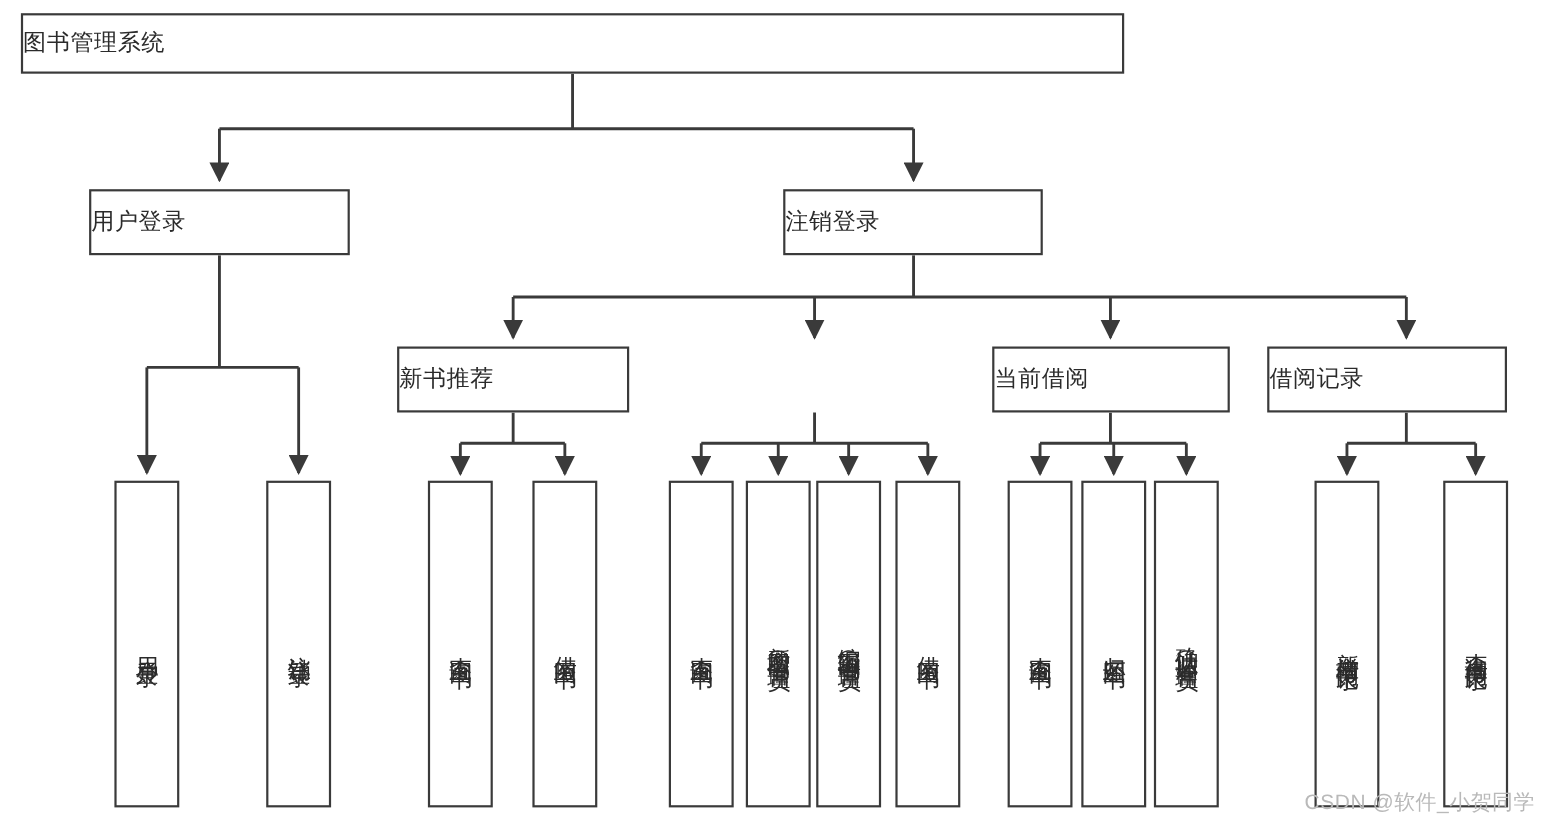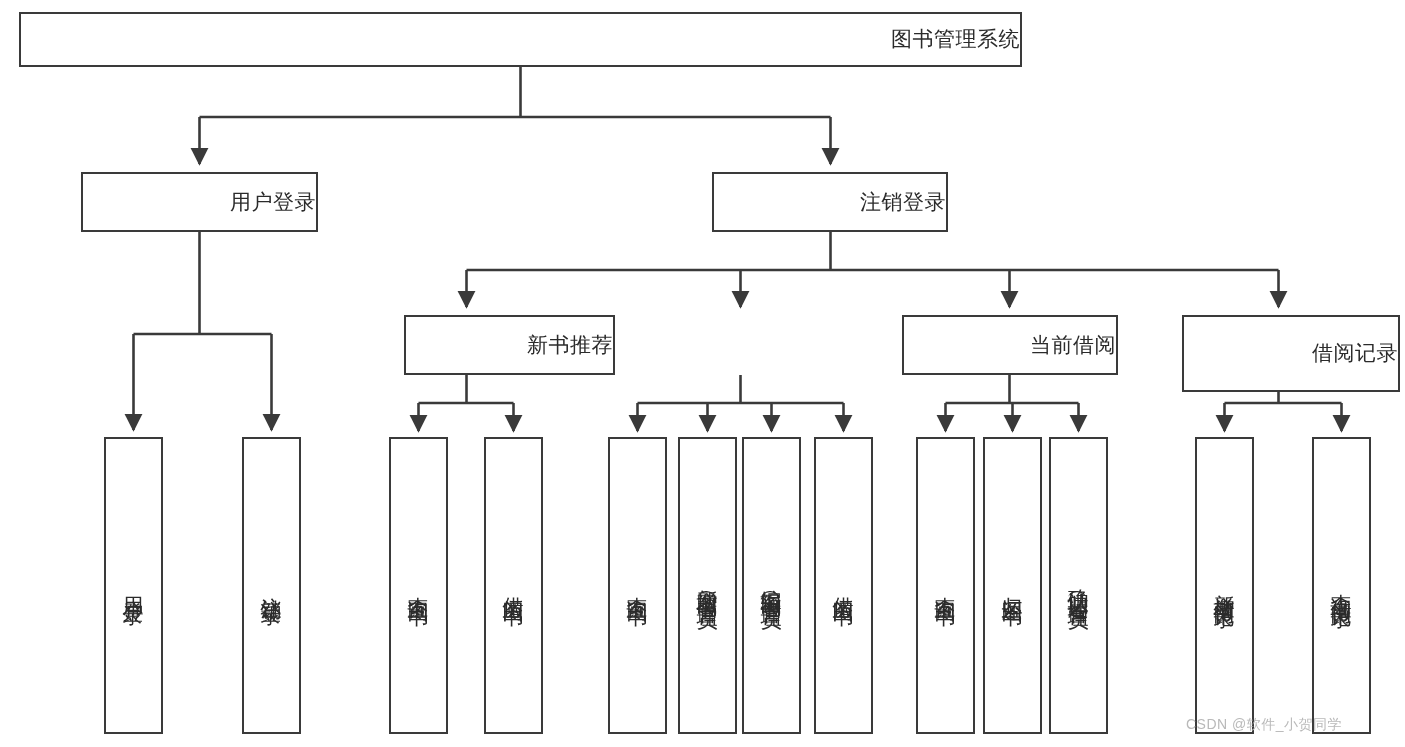--- a/index.html
+++ b/index.html
@@ -25,21 +25,21 @@
     height: 747px;
     pointer-events: none;
   }
   .node {
     position: absolute;
     box-sizing: border-box;
     background: #ffffff;
     border: 2.5px solid #3a3a3a;
     display: flex;
     align-items: center;
-    justify-content: flex-end;
+    justify-content: flex-start;
     color: #2b2b2b;
   }
   .node .lbl {
     display: block;
     text-align: center;
     line-height: 1.18;
     letter-spacing: 0.5px;
   }
   .node.horiz .lbl {
     font-size: 21px;
@@ -53,21 +53,21 @@
     text-orientation: upright;
     font-size: 21px;
     letter-spacing: 3px;
     line-height: 1.0;
     max-height: 100%;
   }
   #watermark {
     position: absolute;
     left: 1186px;
     top: 716px;
-    font-size: 14px;
+    font-size: 19px;
     color: #b9b9b9;
     white-space: nowrap;
     letter-spacing: 0.5px;
   }
 </style>
 </head>
 <body>
 
 <div id="canvas">
 
@@ -126,30 +126,30 @@
   </div>
 
   <div class="node horiz" style="left:81px; top:172px; width:237px; height:60px;">
     <span class="lbl">用户登录</span>
   </div>
 
   <div class="node horiz" style="left:712px; top:172px; width:236px; height:60px;">
     <span class="lbl">注销登录</span>
   </div>
 
-  <div class="node horiz" style="left:361px; top:315px; width:211px; height:60px;margin-left:43px;">
+  <div class="node horiz" style="left:361px; top:315px; width:211px; height:60px;">
     <span class="lbl">新书推荐</span>
   </div>
 
 
-  <div class="node horiz" style="left:902px; top:315px; width:216px; height:60px;padding-left:40px;">
+  <div class="node horiz" style="left:902px; top:315px; width:216px; height:60px;">
     <span class="lbl">当前借阅</span>
   </div>
 
-  <div class="node horiz" style="left:1182px; top:315px; width:218px; height:77px;">
+  <div class="node horiz" style="left:1152px; top:315px; width:218px; height:60px;">
     <span class="lbl">借阅记录</span>
   </div>
 
   <div class="node vert" style="left:104px; top:437px; width:59px; height:297px;">
     <span class="lbl">用户登录</span>
   </div>
 
   <div class="node vert" style="left:242px; top:437px; width:59px; height:297px;">
     <span class="lbl">注销登录</span>
   </div>

